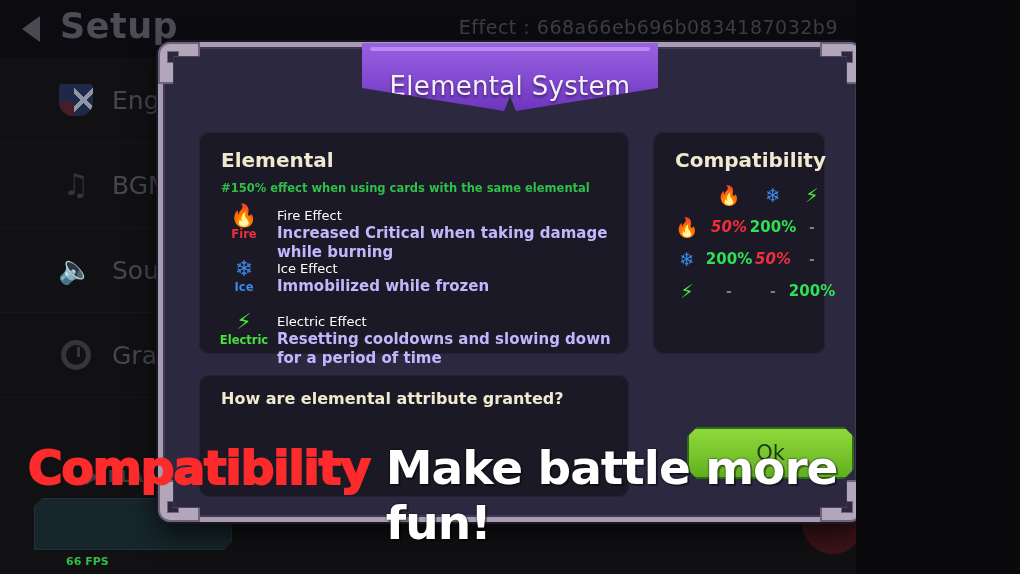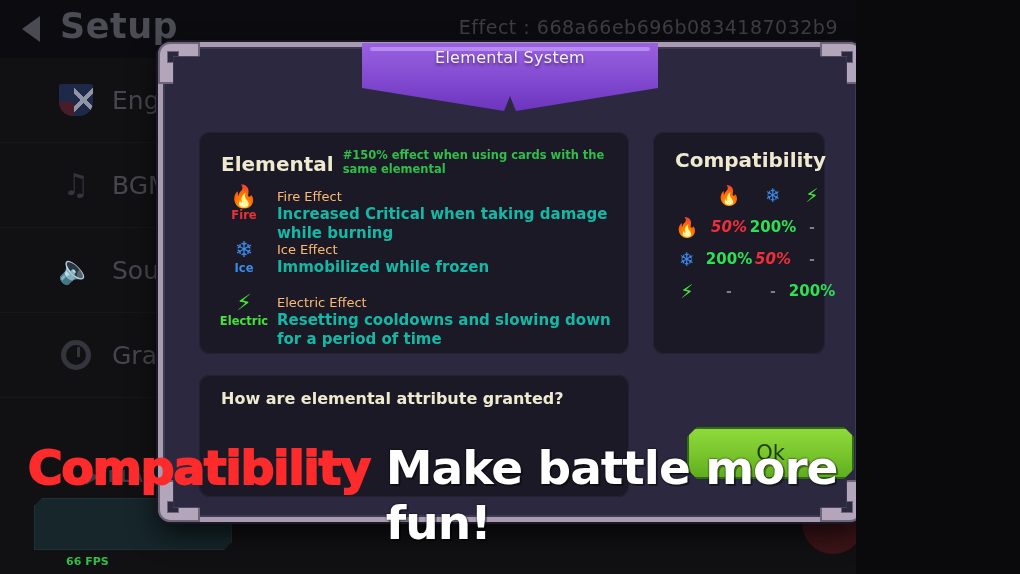--- a/index.html
+++ b/index.html
@@ -159,59 +159,60 @@
     clip-path: polygon(0 0, 100% 0, 100% 66%, 52% 100%, 50% 78%, 48% 100%, 0 66%);
     display: flex; align-items: flex-start; justify-content: center;
     box-shadow: 0 4px 10px rgba(0,0,0,.55);
     z-index: 6;
   }
   .title-ribbon .tcap {
     position:absolute; left:8px; right:8px; top:4px; height:4px;
     background: #b68cf2; border-radius: 3px;
   }
   .title-ribbon span.txt {
-    position: relative; margin-top: 5px;
-    font-size: 16px; color: #f4f0fb; letter-spacing: .3px;
+    position: relative; margin-top: 28px;
+    font-size: 26px; color: #f4f0fb; letter-spacing: .3px;
     text-shadow: 0 2px 3px rgba(0,0,0,.5);
   }
 
   
   .panel {
     position: absolute;
     background: #1a1925;
     border-radius: 11px;
     box-shadow: inset 0 0 0 1px #232234;
   }
   .panel-elemental { left: 36px; top: 85px; width: 430px; height: 222px; }
   .panel-compat    { left: 490px; top: 85px; width: 172px; height: 222px; }
   .panel-how       { left: 36px; top: 328px; width: 430px; height: 122px; }
 
   .panel-title-row {
-    display: flex; align-items: flex-end; gap: 9px;
+    display: flex; align-items: flex-start; gap: 9px;
     padding: 16px 0 0 22px;
+    flex-direction: column;
   }
   .panel-title {
     font-size: 20px; font-weight: bold; color: #efe9cf;
   }
   .panel-subtitle { font-size: 11.5px; font-weight: bold; color: #2fbf4a; }
 
   .elem-rows { padding: 10px 0 0 22px; }
   .elem-row {
     display: flex; align-items: flex-start; gap: 10px;
     height: 53px;
   }
   .elem-icon-wrap {
     width: 46px; flex: 0 0 46px;
     display: flex; flex-direction: column; align-items: center; gap: 1px;
   }
   .elem-glyph { font-size: 22px; line-height: 22px; }
   .elem-name { font-size: 11.5px; font-weight: bold; line-height: 12px; }
   .elem-texts { padding-top: 2px; }
-  .elem-eff-title { font-size: 13px; color: #fdba74; line-height: 17px; }
-  .elem-eff-desc { font-size: 15px; font-weight: bold; color: #14b8a6; line-height: 19px; }
+  .elem-eff-title { font-size: 13px; color: #ffffff; line-height: 17px; }
+  .elem-eff-desc { font-size: 15px; font-weight: bold; color: #c4b5fd; line-height: 19px; }
 
   
   .compat-grid {
     padding: 12px 0 0 14px;
     display: grid;
     grid-template-columns: 40px 44px 44px 34px;
     row-gap: 10px;
     align-items: center;
     justify-items: center;
   }

